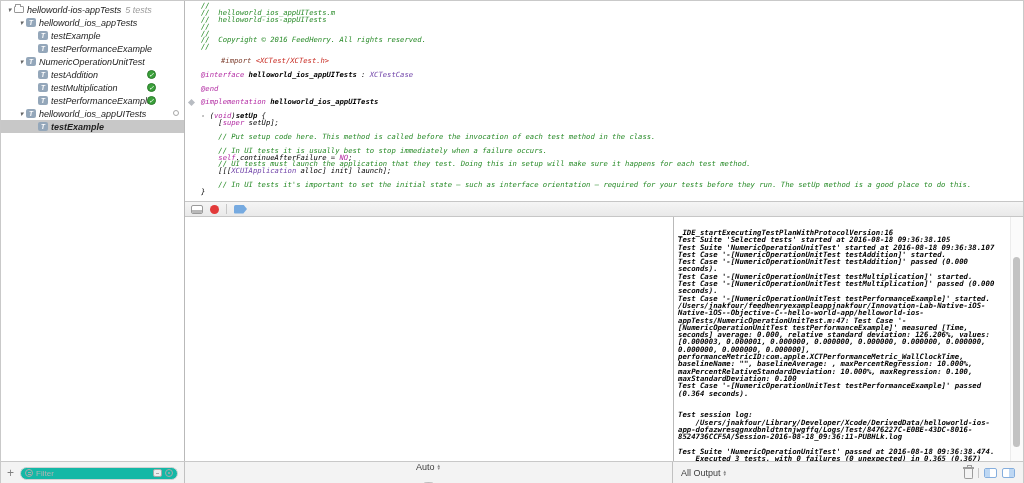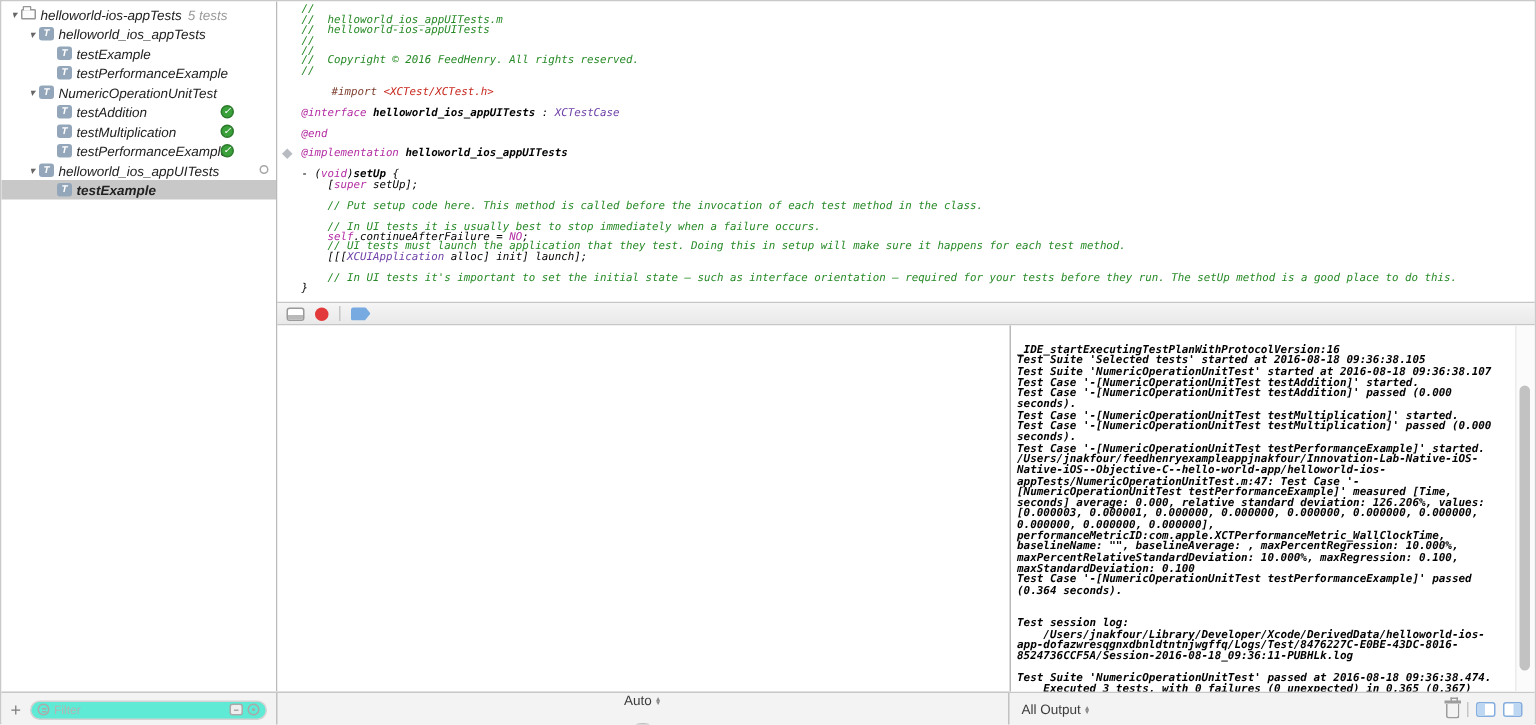--- a/index.html
+++ b/index.html
@@ -55,21 +55,21 @@
                   font-weight:600; color:#000; white-space:pre-wrap; overflow-wrap:anywhere; }
   .scroll-track { position:absolute; top:0; right:0; bottom:0; width:13px; background:#fbfbfb; border-left:1px solid #ececec; }
   .scroll-thumb { position:absolute; top:40px; right:3px; width:7px; height:190px; background:#c2c2c2; border-radius:3.5px; }
 
   
   .bottombar { height:23px; display:flex; border-top:1px solid #c8c8c8; background:#f3f3f3; font-size:9px; color:#555; }
   .bb-left { width:184px; display:flex; align-items:center; padding:0 6px; border-right:1px solid #c1c1c1; gap:6px; }
   .bb-mid { width:488px; display:flex; align-items:center; padding:0 8px; border-right:1px solid #c1c1c1; gap:5px;flex-direction:column; }
   .bb-right { flex:1; display:flex; align-items:center; padding:0 8px; gap:5px; }
   .add-btn { font-size:12px; color:#7f7f7f; line-height:10px; cursor:default; }
-  .filter-field { display:flex; align-items:center; height:13px; border:1px solid #d2d2d2; border-radius:7px; background:#5eead4; padding:0 4px; gap:3px; }
+  .filter-field { display:flex; align-items:center; height:13px; border:1px solid #d2d2d2; border-radius:7px; background:#14b8a6; padding:0 4px; gap:3px; }
   .filter-field input { border:none; outline:none; background:transparent; font-size:8px; color:#444; width:100%; font-family:"Liberation Sans",sans-serif; }
   .filter-field input::placeholder { color:#b3b3b3; }
   .ff-left { flex:1; }
   .ff-mid { width:118px; margin-left:auto; }
   .filter-glyph { position:relative; width:8px; height:8px; border:1px solid #ababab; border-radius:50%; flex:0 0 auto; }
   .filter-glyph::after { content:""; position:absolute; left:1.5px; right:1.5px; top:2px; border-top:1px solid #ababab; box-shadow:0 2px 0 #ababab; }
   .mini-badge { width:9px; height:8px; border:1px solid #a9a9a9; border-radius:2px; background:#eee; flex:0 0 auto; position:relative; }
   .mini-badge::after { content:""; position:absolute; left:2px; right:2px; top:3px; border-top:1px solid #a9a9a9; }
   .mini-eye { width:8px; height:8px; border:1px solid #a9a9a9; border-radius:50%; position:relative; flex:0 0 auto; }
   .mini-eye::after { content:""; position:absolute; left:2px; top:2px; width:2px; height:2px; border-radius:50%; background:#a9a9a9; }

